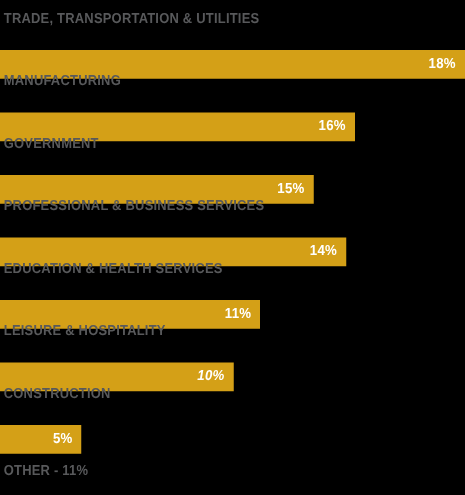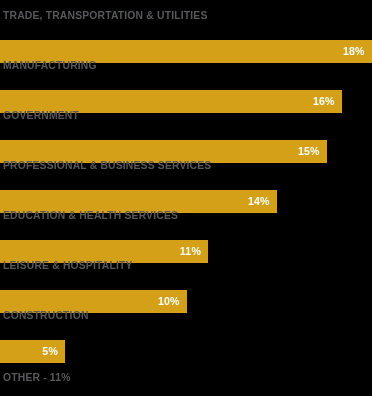--- a/index.html
+++ b/index.html
@@ -86,49 +86,49 @@
 
   <div class="row" style="top:8px;">
     <div class="row-label">TRADE, TRANSPORTATION &amp; UTILITIES</div>
     <div class="bar" style="width:372px;">
       <div class="bar-value">18%</div>
     </div>
   </div>
 
   <div class="row" style="top:58px;">
     <div class="row-label">MANUFACTURING</div>
-    <div class="bar" style="width:342px;">
+    <div class="bar" style="width:284px;">
       <div class="bar-value">16%</div>
     </div>
   </div>
 
   <div class="row" style="top:108px;">
     <div class="row-label">GOVERNMENT</div>
-    <div class="bar" style="width:327px;">
+    <div class="bar" style="width:251px;">
       <div class="bar-value">15%</div>
     </div>
   </div>
 
   <div class="row" style="top:158px;">
     <div class="row-label">PROFESSIONAL &amp; BUSINESS SERVICES</div>
     <div class="bar" style="width:277px;">
       <div class="bar-value">14%</div>
     </div>
   </div>
 
   <div class="row" style="top:208px;">
     <div class="row-label">EDUCATION &amp; HEALTH SERVICES</div>
     <div class="bar" style="width:208px;padding-left:32px;">
       <div class="bar-value">11%</div>
     </div>
   </div>
 
   <div class="row" style="top:258px;">
     <div class="row-label">LEISURE &amp; HOSPITALITY</div>
-    <div class="bar" style="width:187px;">
+    <div class="bar" style="width:187px;font-style:italic;">
       <div class="bar-value">10%</div>
     </div>
   </div>
 
   <div class="row" style="top:308px;">
     <div class="row-label">CONSTRUCTION</div>
     <div class="bar" style="width:65px;">
       <div class="bar-value">5%</div>
     </div>
   </div>

